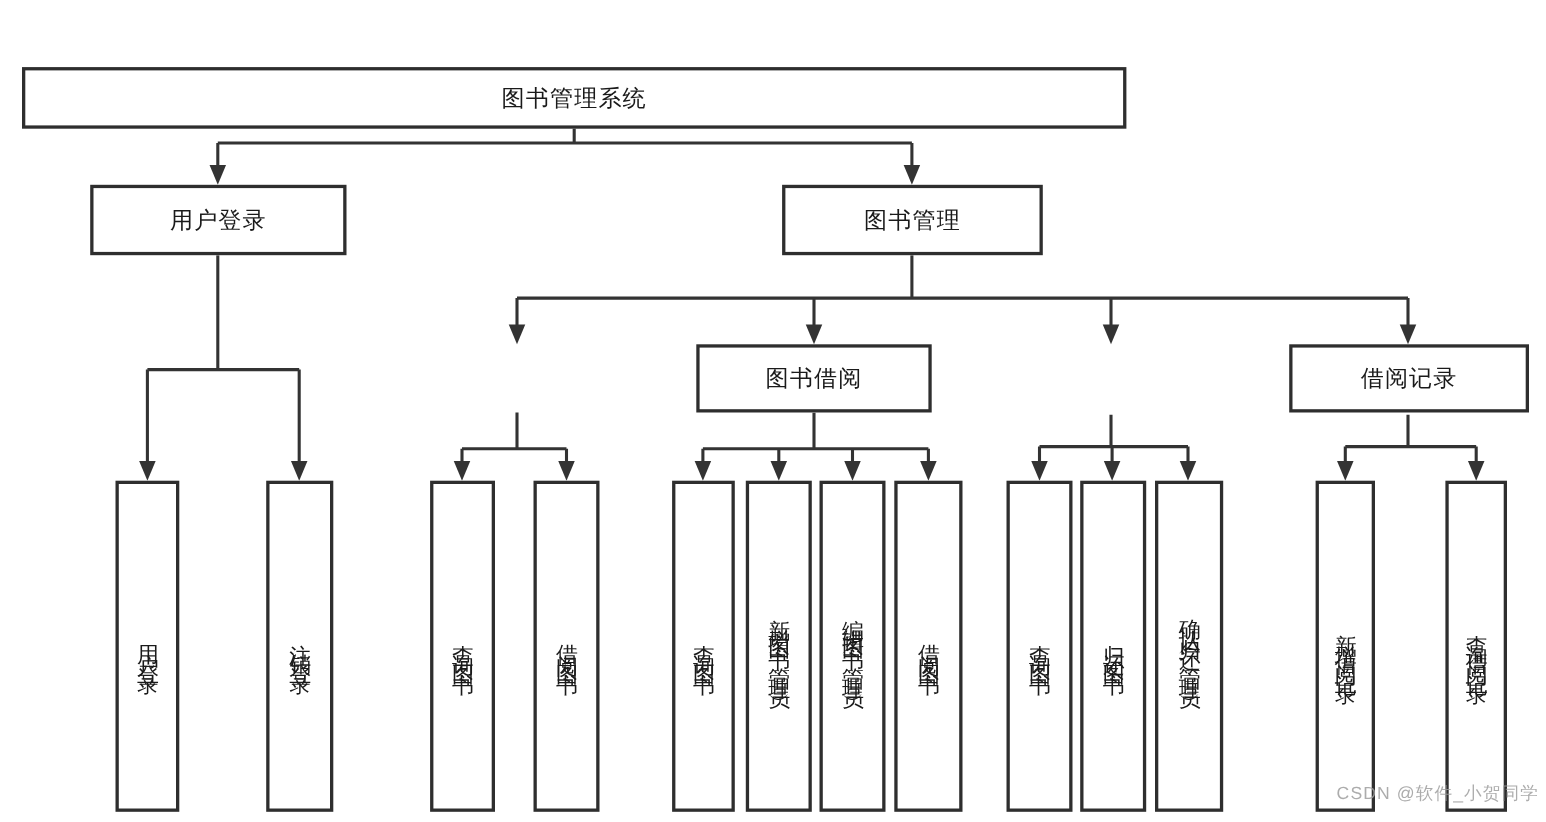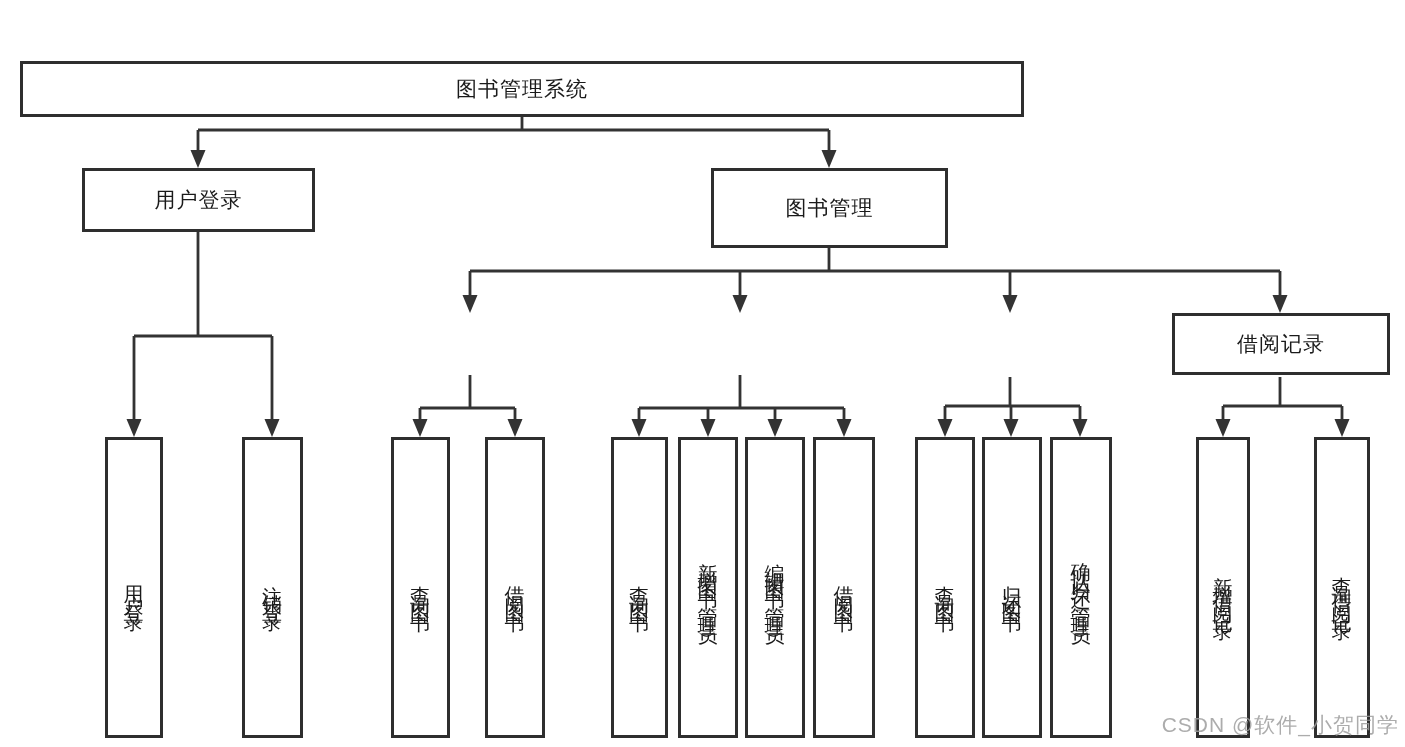--- a/index.html
+++ b/index.html
@@ -12,21 +12,21 @@
     position:absolute;box-sizing:border-box;border:3px solid #2e2e2e;background:#ffffff;
     display:flex;align-items:center;justify-content:center;color:#1a1a1a;
   }
   .node.h span{font-size:21px;letter-spacing:1px;white-space:nowrap;}
   .node.v span{
     writing-mode:vertical-rl;text-orientation:mixed;
     font-size:20px;letter-spacing:9px;line-height:1;
   }
   .watermark{
     position:absolute;right:6px;top:711px;z-index:5;
-    font-size:21px;color:rgba(158,158,158,.85);letter-spacing:1px;white-space:nowrap;
+    font-size:16px;color:rgba(158,158,158,.85);letter-spacing:1px;white-space:nowrap;
   }
 </style>
 </head>
 <body>
 
 <div class="canvas">
 
   <svg class="connectors" viewBox="0 0 1405 747" fill="none">
     <g stroke="#333333" stroke-width="2.8">
 
@@ -74,24 +74,27 @@
     </g>
   </svg>
 
   <div class="node h" style="left:20px;top:13px;width:1004px;height:56px;margin-top:48px;">
     <span>图书管理系统</span>
   </div>
 
   <div class="node h" style="left:82px;top:168px;width:233px;height:64px;">
     <span>用户登录</span>
   </div>
-  <div class="node h" style="left:711px;top:168px;width:237px;height:80px;">
+  <div class="node h" style="left:711px;top:168px;width:237px;height:64px;">
     <span>图书管理</span>
   </div>
 
+  <div class="node h" style="left:633px;top:313px;width:214px;height:62px;">
+    <span>图书借阅</span>
+  </div>
   <div class="node h" style="left:1172px;top:313px;width:218px;height:62px;">
     <span>借阅记录</span>
   </div>
 
   <div class="node v" style="left:105px;top:437px;width:58px;height:301px;">
     <span>用户登录</span>
   </div>
   <div class="node v" style="left:242px;top:437px;width:61px;height:301px;">
     <span>注销登录</span>
   </div>

